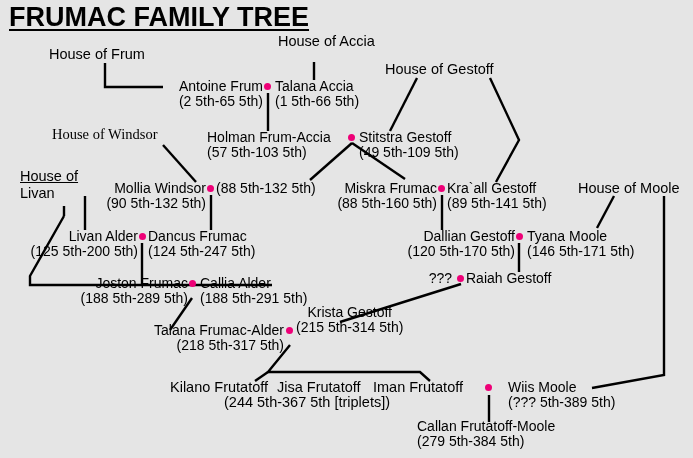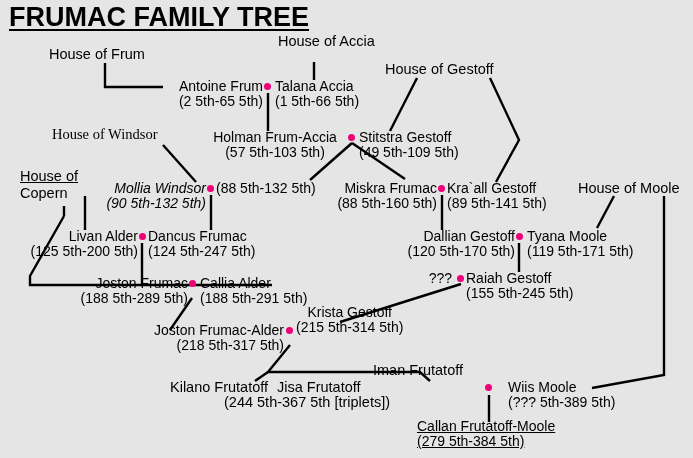--- a/index.html
+++ b/index.html
@@ -117,45 +117,45 @@
 
   <div class="house" style="left:49px; top:46px;text-align:center;">House of Frum</div>
 
   <div class="house" style="left:278px; top:33px;">House of Accia</div>
 
   <div class="house" style="left:385px; top:61px;">House of Gestoff</div>
 
   <div class="house" style="left:52px; top:126px;font-family:Liberation Serif, serif;">House of Windsor</div>
 
   <div class="house" style="left:20px; top:168px;text-decoration:underline;">House of</div>
-  <div class="house" style="left:20px; top:185px;">Copern</div>
+  <div class="house" style="left:20px; top:185px;">Livan</div>
 
   <div class="house" style="left:578px; top:180px;">House of Moole</div>
 
   <div class="person" style="left:166px; top:79px; text-align:right; width:97px;">
     <span class="pname">Antoine Frum</span>
     <span class="pdates">(2 5th-65 5th)</span>
   </div>
   <div class="union" style="left:264px; top:83px;"></div>
   <div class="person" style="left:275px; top:79px;">
     <span class="pname">Talana Accia</span>
     <span class="pdates">(1 5th-66 5th)</span>
   </div>
 
-  <div class="person" style="left:207px; top:130px; text-align:center; width:136px;">
+  <div class="person" style="left:207px; top:130px; text-align:left; width:136px;">
     <span class="pname">Holman Frum-Accia</span>
     <span class="pdates">(57 5th-103 5th)</span>
   </div>
   <div class="union" style="left:348px; top:134px;"></div>
   <div class="person" style="left:359px; top:130px;">
     <span class="pname">Stitstra Gestoff</span>
     <span class="pdates">(49 5th-109 5th)</span>
   </div>
 
-  <div class="person" style="left:89px; top:181px; text-align:right; width:117px;font-style:italic;">
+  <div class="person" style="left:89px; top:181px; text-align:right; width:117px;">
     <span class="pname">Mollia Windsor</span>
     <span class="pdates">(90 5th-132 5th)</span>
   </div>
   <div class="union" style="left:207px; top:185px;"></div>
   <div class="person" style="left:216px; top:181px;">
     <span class="pdates">(88 5th-132 5th)</span>
   </div>
 
   <div class="person" style="left:320px; top:181px; text-align:right; width:117px;">
     <span class="pname">Miskra Frumac</span>
@@ -177,61 +177,60 @@
     <span class="pdates">(124 5th-247 5th)</span>
   </div>
 
   <div class="person" style="left:394px; top:229px; text-align:right; width:121px;">
     <span class="pname">Dallian Gestoff</span>
     <span class="pdates">(120 5th-170 5th)</span>
   </div>
   <div class="union" style="left:516px; top:233px;"></div>
   <div class="person" style="left:527px; top:229px;">
     <span class="pname">Tyana Moole</span>
-    <span class="pdates">(119 5th-171 5th)</span>
+    <span class="pdates">(146 5th-171 5th)</span>
   </div>
 
   <div class="person" style="left:70px; top:276px; text-align:right; width:118px;">
     <span class="pname">Joston Frumac</span>
     <span class="pdates">(188 5th-289 5th)</span>
   </div>
   <div class="union" style="left:189px; top:280px;"></div>
   <div class="person" style="left:200px; top:276px;">
     <span class="pname">Callia Alder</span>
     <span class="pdates">(188 5th-291 5th)</span>
   </div>
 
   <div class="person" style="left:420px; top:271px; text-align:right; width:32px;">
     <span class="pname">???</span>
   </div>
   <div class="union" style="left:457px; top:275px;"></div>
   <div class="person" style="left:466px; top:271px;">
     <span class="pname">Raiah Gestoff</span>
-    <span class="pdates">(155 5th-245 5th)</span>
   </div>
 
   <div class="person" style="left:140px; top:323px; text-align:right; width:144px;">
-    <span class="pname">Joston Frumac-Alder</span>
+    <span class="pname">Talana Frumac-Alder</span>
     <span class="pdates">(218 5th-317 5th)</span>
   </div>
   <div class="union" style="left:286px; top:327px;"></div>
   <div class="person" style="left:296px; top:305px;text-align:center;">
     <span class="pname">Krista Gestoff</span>
     <span class="pdates">(215 5th-314 5th)</span>
   </div>
 
   <div class="grp" style="left:170px; top:380px;">Kilano Frutatoff</div>
   <div class="grp" style="left:277px; top:380px;">Jisa Frutatoff</div>
-  <div class="grp" style="left:373px; top:363px;">Iman Frutatoff</div>
+  <div class="grp" style="left:373px; top:380px;">Iman Frutatoff</div>
   <div class="grp" style="left:224px; top:395px;">(244 5th-367 5th [triplets])</div>
 
   <div class="union" style="left:485px; top:384px;"></div>
   <div class="person" style="left:508px; top:380px;">
     <span class="pname">Wiis Moole</span>
     <span class="pdates">(??? 5th-389 5th)</span>
   </div>
 
-  <div class="person" style="left:417px; top:419px;text-decoration:underline;">
+  <div class="person" style="left:417px; top:419px;">
     <span class="pname">Callan Frutatoff-Moole</span>
     <span class="pdates">(279 5th-384 5th)</span>
   </div>
 
 </div>
 
 </body></html>

